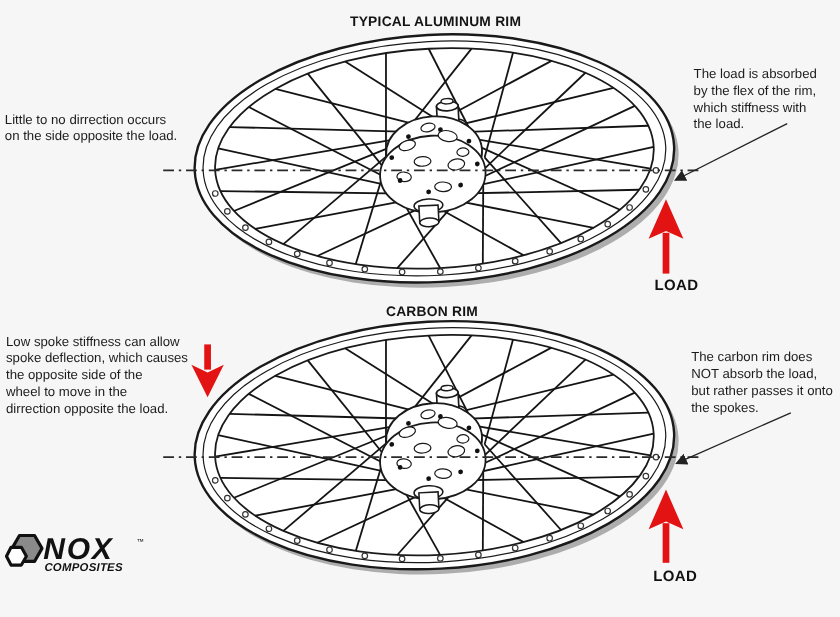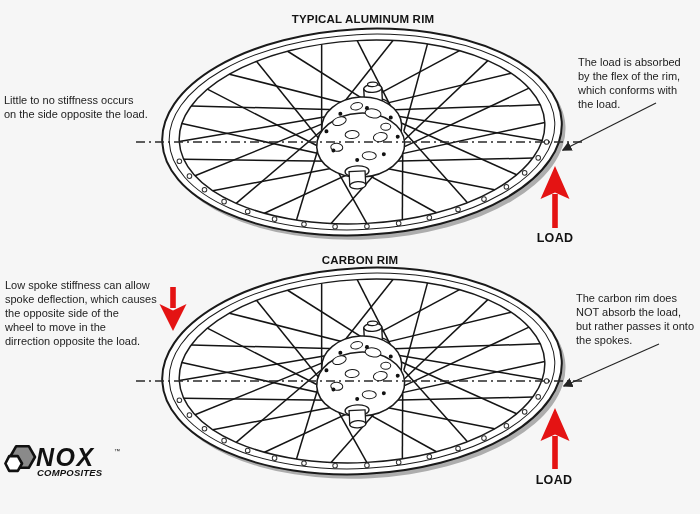--- a/index.html
+++ b/index.html
@@ -11,21 +11,21 @@
   }
   .abs{position:absolute;}
   .diagram-title{
     left:0;width:700px;text-align:center;
     font-size:11.5px;font-weight:bold;letter-spacing:.2px;color:#141414;
   }
   .note{
     font-size:11px;line-height:14px;white-space:pre-line;color:#1c1c1c;
   }
   .load-label{
-    width:54px;text-align:center;font-size:12.5px;font-weight:bold;color:#111;letter-spacing:.3px;
+    width:54px;text-align:right;font-size:12.5px;font-weight:bold;color:#111;letter-spacing:.3px;
   }
   svg{display:block;}
   .wheel-svg{position:absolute;}
 </style>
 </head>
 <body>
 
 <svg width="0" height="0" class="abs" style="left:0;top:0" aria-hidden="true">
   <defs>
     <g id="wheel-sym" transform="rotate(-3)">
@@ -138,25 +138,25 @@
     <polygon points="555,408 569.5,441 555,434.5 540.5,441"></polygon>
     <rect x="552.2" y="436" width="5.6" height="33"></rect>
   </g>
   <g fill="#e41313">
     <rect x="170.2" y="287" width="5.6" height="21"></rect>
     <polygon points="173,331 186.5,304 173,310.5 159.5,304"></polygon>
   </g>
 </svg>
 
 <div class="abs diagram-title" style="top:13px;margin-left:13px">TYPICAL ALUMINUM RIM</div>
-<div class="abs note" style="left:4px;top:93px;width:165px">Little to no stiffness occurs
+<div class="abs note" style="left:4px;top:93px;width:165px">Little to no dirrection occurs
 on the side opposite the load.</div>
 <div class="abs note" style="left:578px;top:55px;width:120px">The load is absorbed
 by the flex of the rim,
-which conforms with
+which stiffness with
 the load.</div>
 <div class="abs load-label" style="left:528px;top:231px">LOAD</div>
 
 <div class="abs diagram-title" style="top:254px;margin-left:10px">CARBON RIM</div>
 <div class="abs note" style="left:5px;top:278px;width:170px">Low spoke stiffness can allow
 spoke deflection, which causes
 the opposite side of the
 wheel to move in the
 dirrection opposite the load.</div>
 <div class="abs note" style="left:576px;top:291px;width:126px">The carbon rim does

